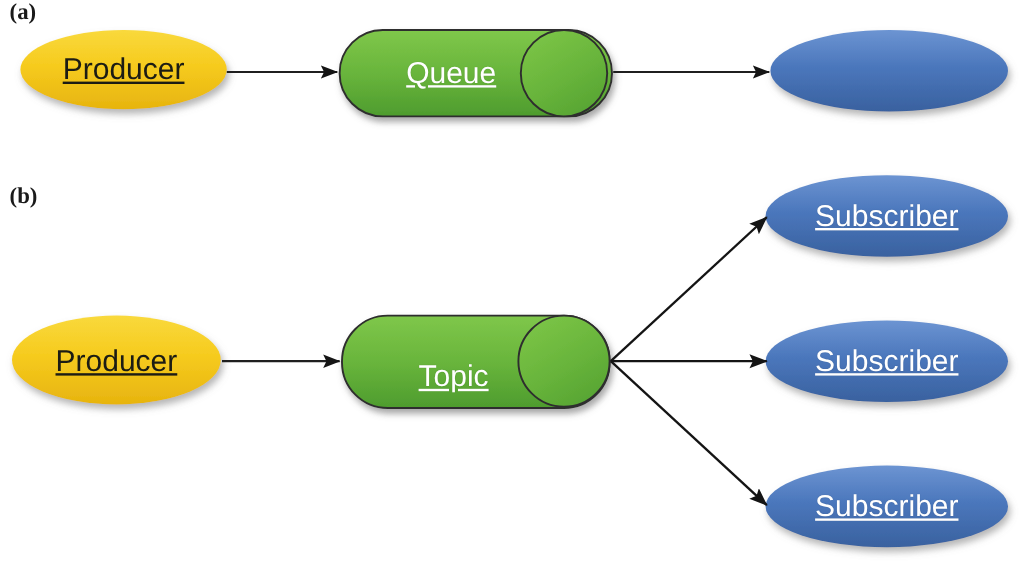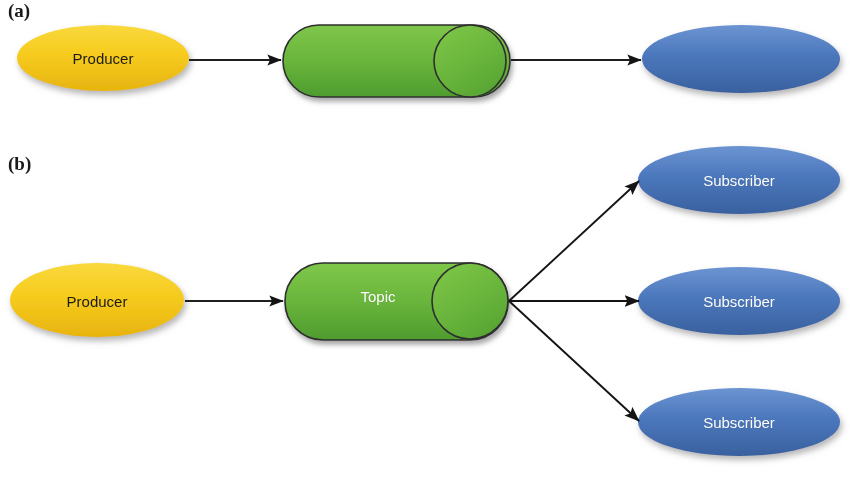--- a/index.html
+++ b/index.html
@@ -33,24 +33,25 @@
     color: #1a1a1a;
     letter-spacing: 0px;
     user-select: none;
   }
   .node-label {
     position: absolute;
     display: flex;
     align-items: center;
     justify-content: center;
     font-family: "Liberation Sans", sans-serif;
-    font-size: 15px;
+    font-size: 25px;
     white-space: nowrap;
     pointer-events: none;
     user-select: none;
+    text-decoration: underline;
   }
   .label-dark  { color: #1c1c14; }
   .label-light { color: #ffffff; text-shadow: 0 0 1px rgba(0,0,0,0.18); }
 </style>
 </head>
 <body>
 
 <div id="figure">
 
   <svg viewBox="0 0 850 487" xmlns="http://www.w3.org/2000/svg">
@@ -126,20 +127,21 @@
     <line x1="185" y1="301" x2="283" y2="301" stroke="#1f1f1f" stroke-width="1.8" marker-end="url(#arrowHead)"></line>
     <line x1="509" y1="301" x2="639" y2="181" stroke="#141414" stroke-width="1.9" marker-end="url(#arrowHead)"></line>
     <line x1="509" y1="301" x2="639" y2="301" stroke="#141414" stroke-width="1.9" marker-end="url(#arrowHead)"></line>
     <line x1="509" y1="301" x2="639" y2="421" stroke="#141414" stroke-width="1.9" marker-end="url(#arrowHead)"></line>
   </svg>
 
   <div class="panel-label" style="left:8px; top:0px;">(a)</div>
   <div class="panel-label" style="left:8px; top:153px;">(b)</div>
 
   <div class="node-label label-dark" style="left:17px;  top:42px;  width:172px; height:33px;">Producer</div>
+  <div class="node-label label-light" style="left:283px; top:45px;  width:186px; height:32px;">Queue</div>
 
   <div class="node-label label-dark" style="left:10px;  top:285px; width:174px; height:33px;">Producer</div>
-  <div class="node-label label-light" style="left:285px; top:280px; width:186px; height:32px;">Topic</div>
+  <div class="node-label label-light" style="left:285px; top:298px; width:186px; height:32px;">Topic</div>
   <div class="node-label label-light" style="left:638px; top:164px; width:202px; height:32px;">Subscriber</div>
   <div class="node-label label-light" style="left:638px; top:285px; width:202px; height:32px;">Subscriber</div>
   <div class="node-label label-light" style="left:638px; top:406px; width:202px; height:32px;">Subscriber</div>
 
 </div>
 
 </body></html>

